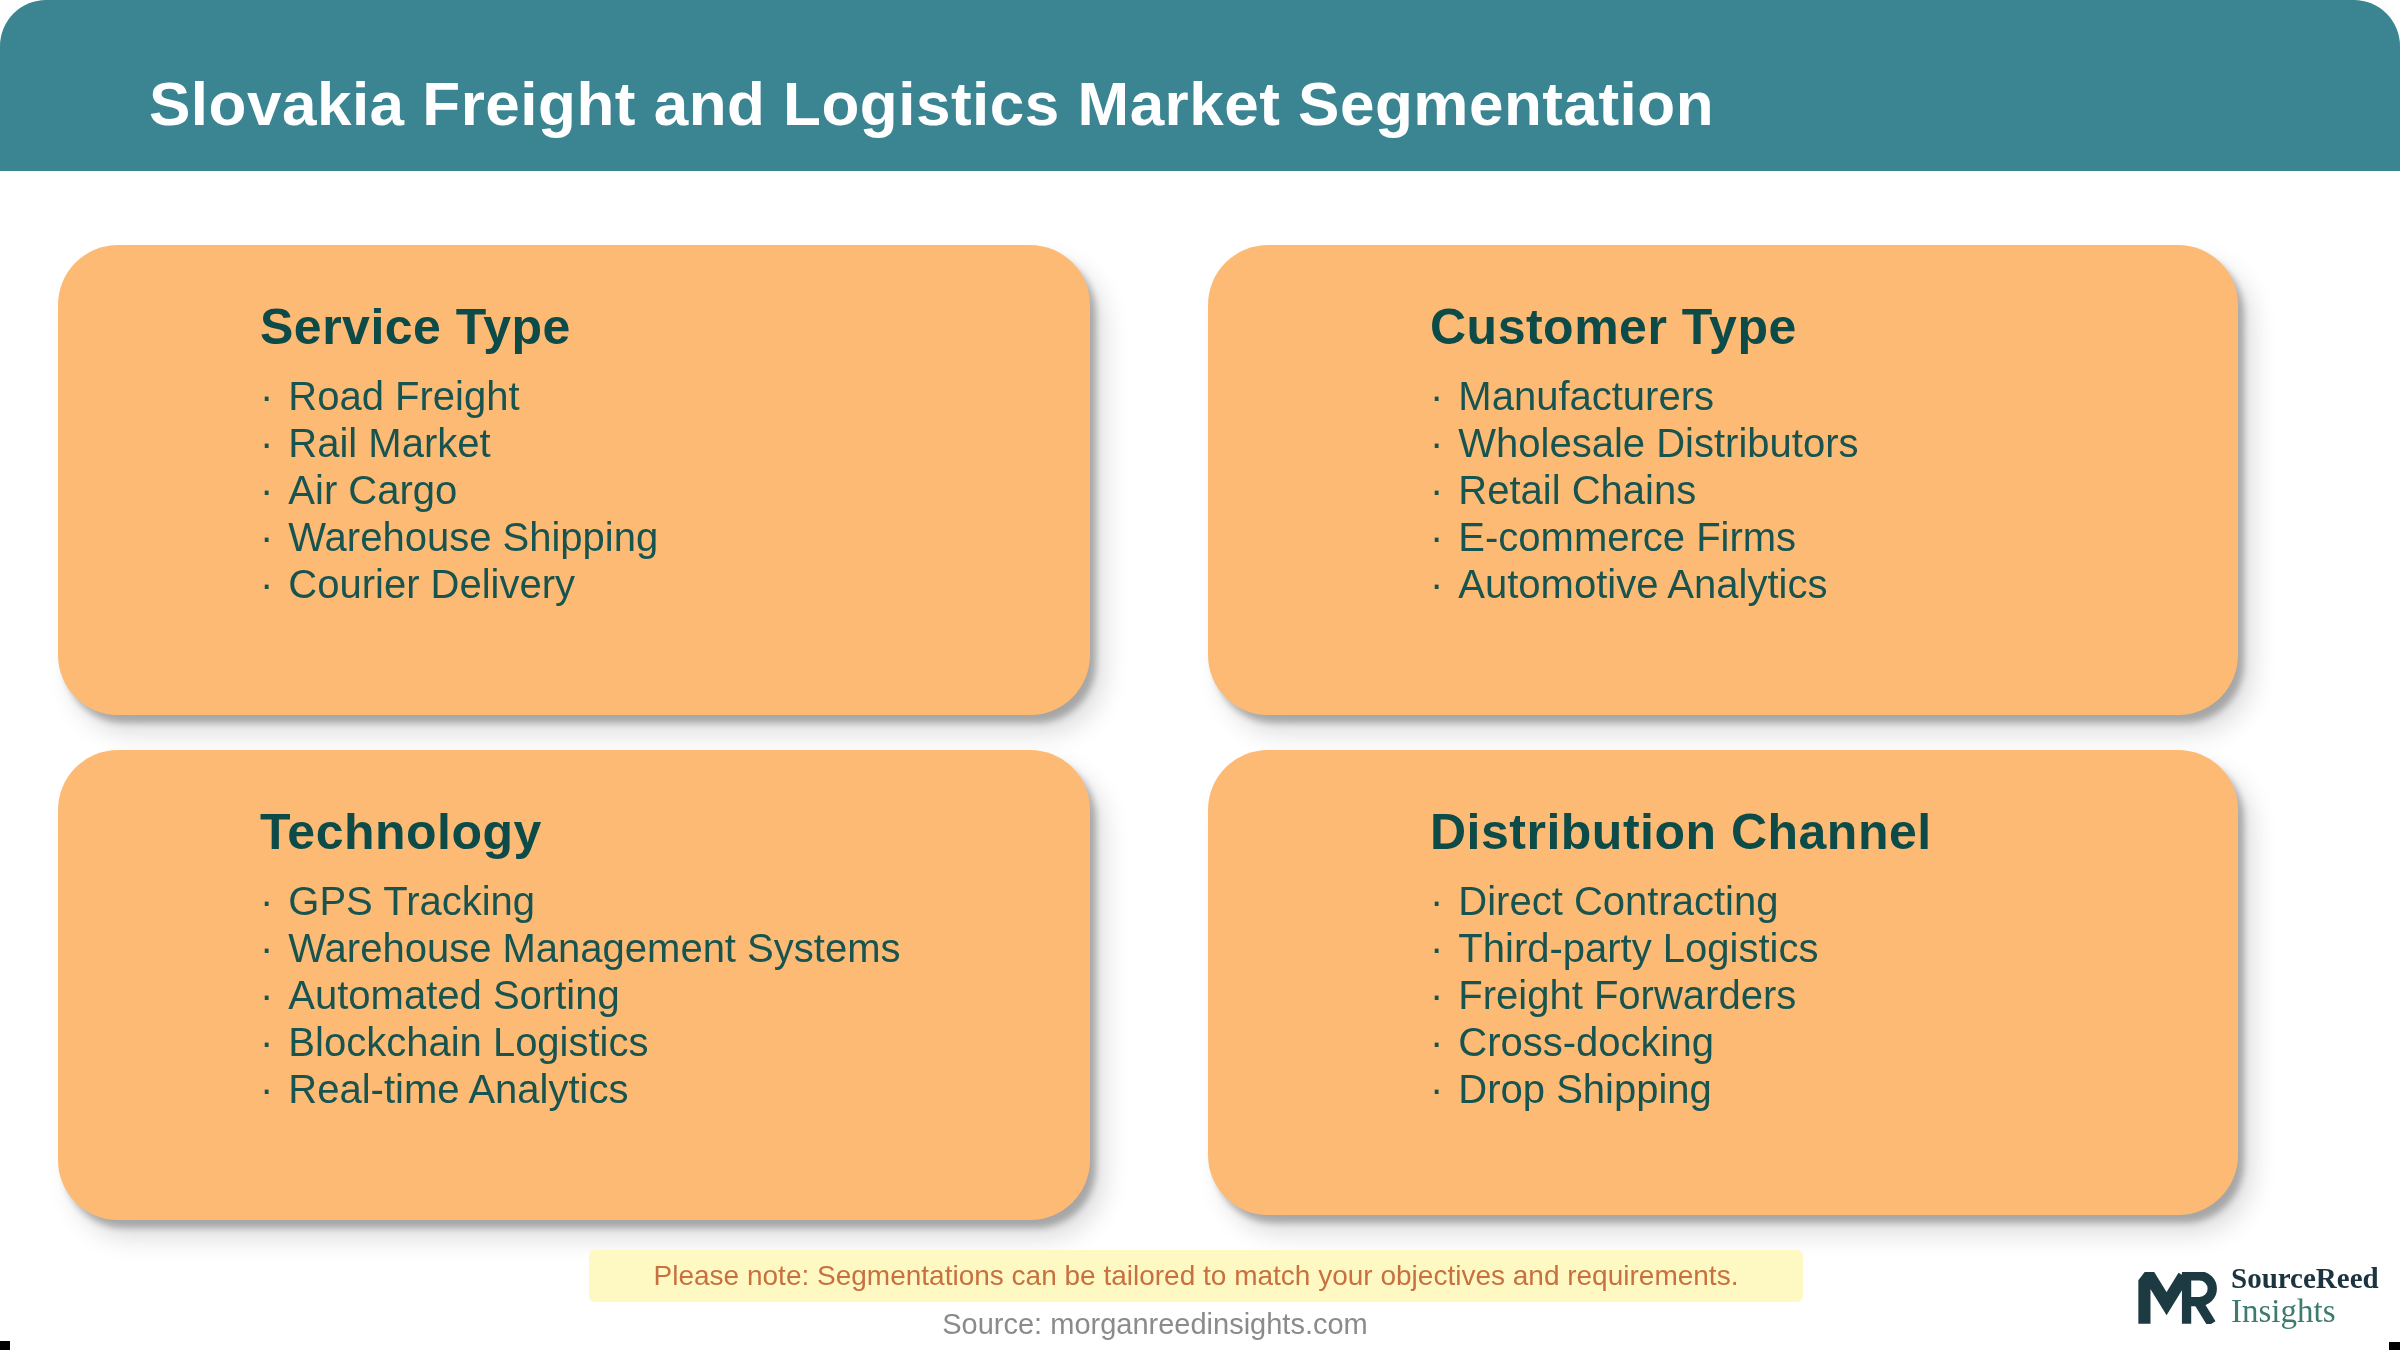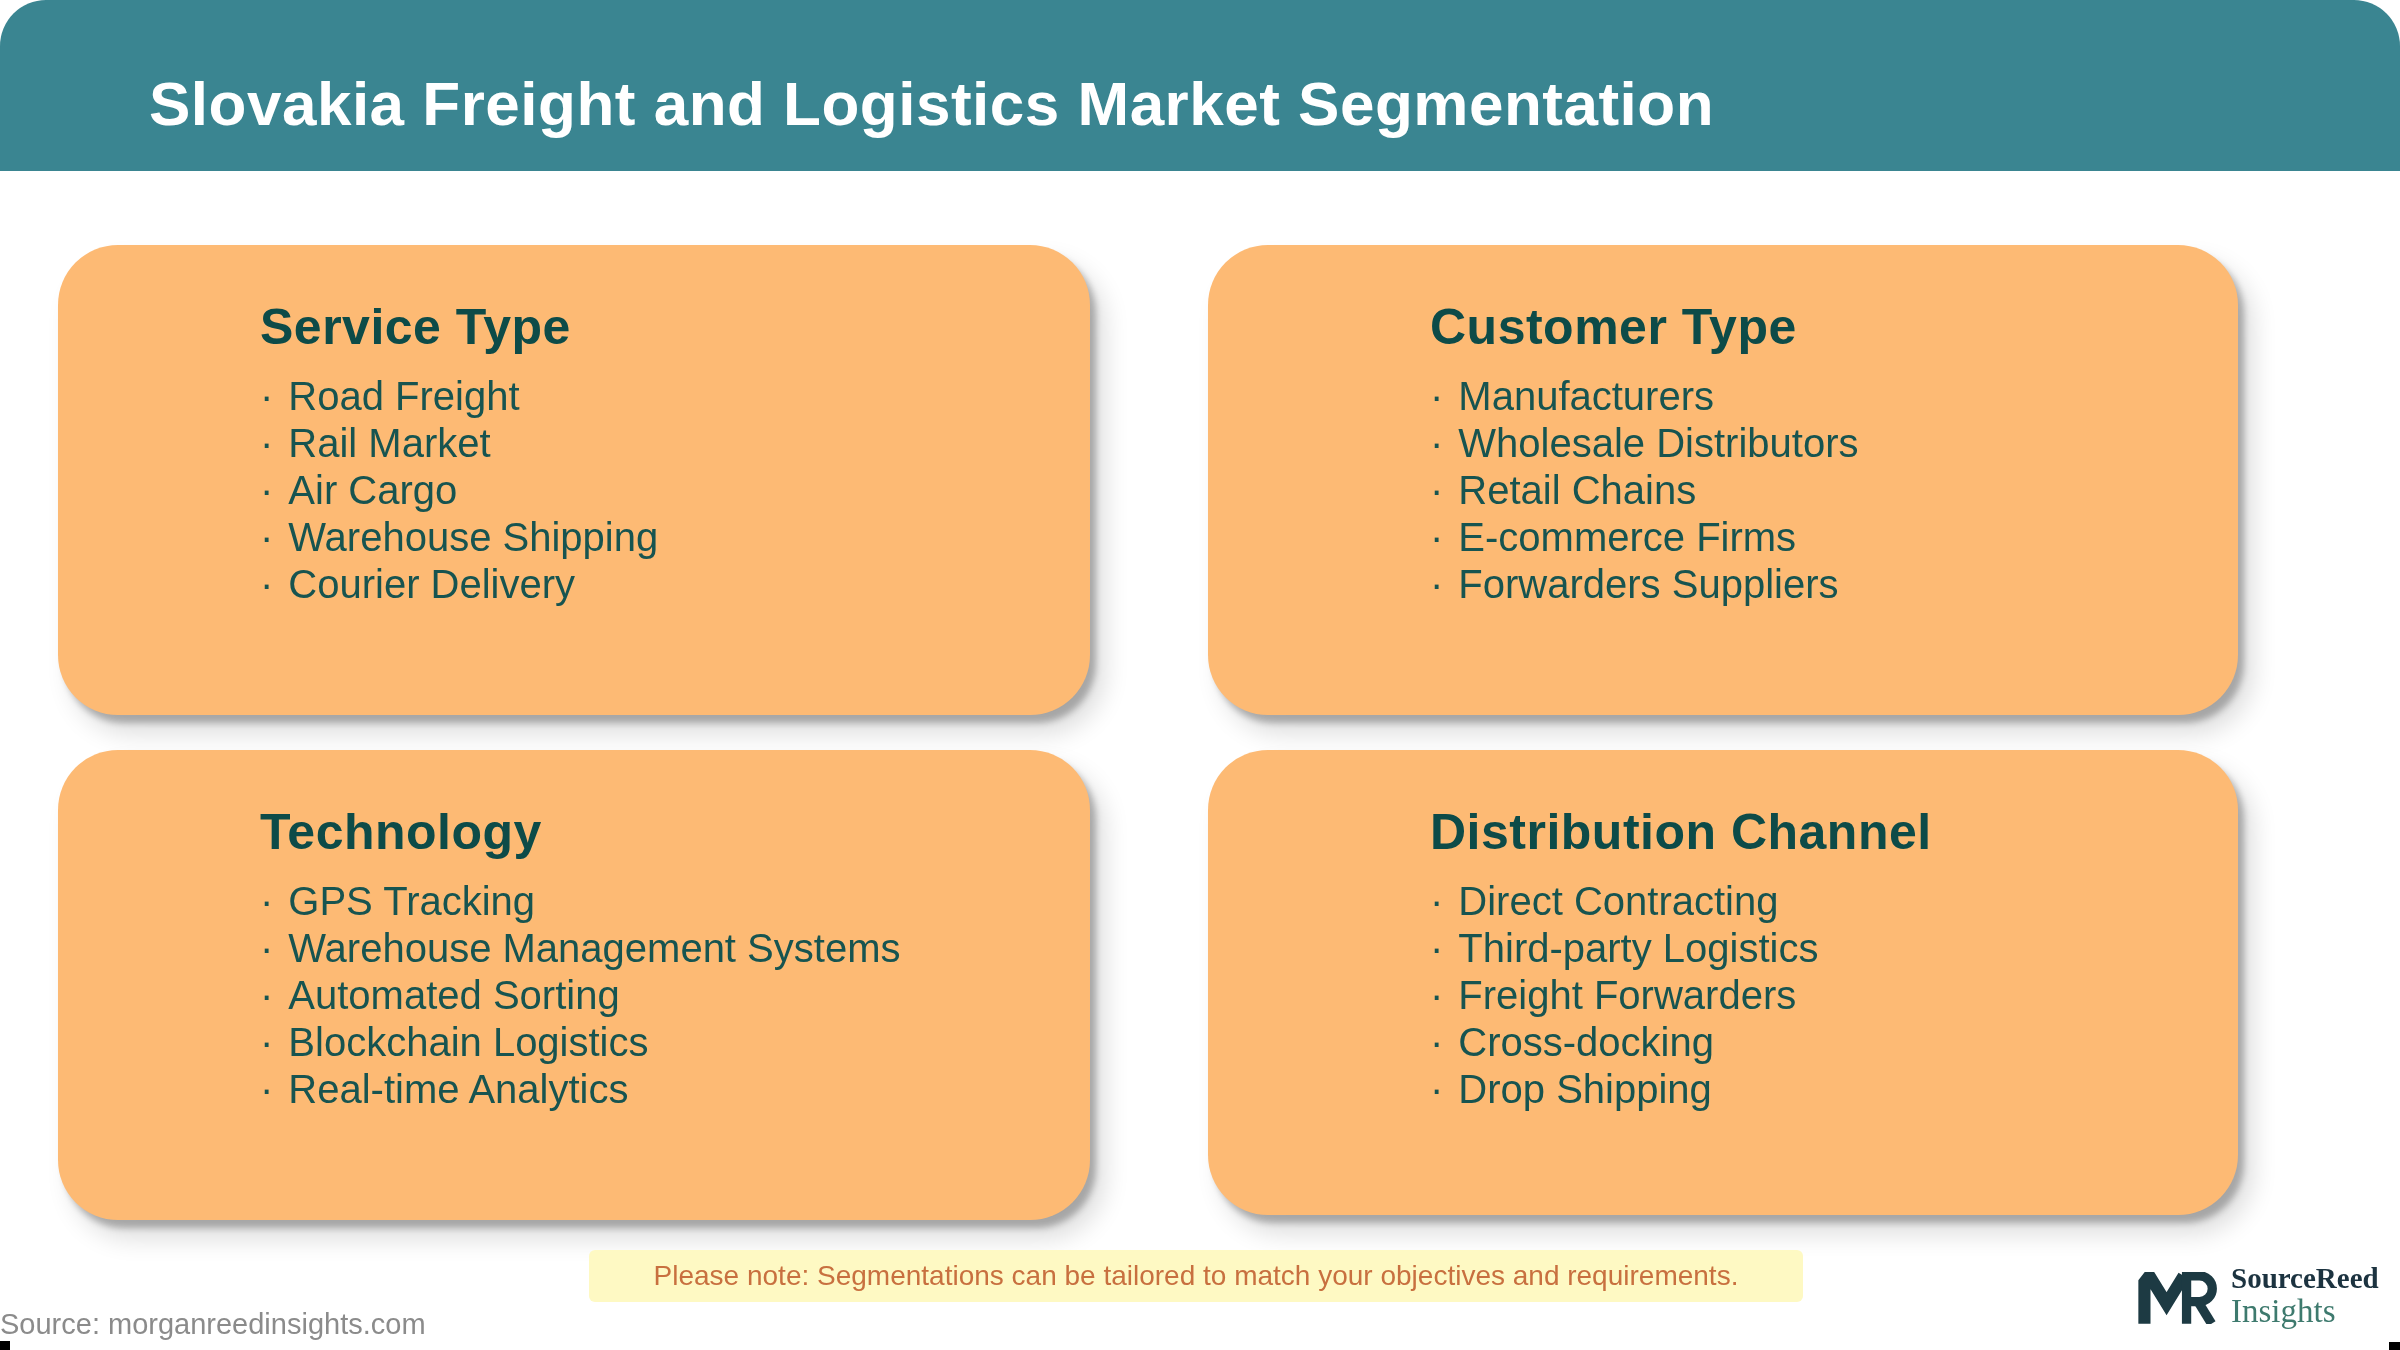--- a/index.html
+++ b/index.html
@@ -39,21 +39,21 @@
   .dot{margin-right:15px;color:#175450;}
   
   .notebar{
     position:absolute;left:589px;top:1250px;width:1214px;height:52px;
     background:#fef9c3;border-radius:6px;
     display:flex;align-items:center;justify-content:center;
     font-size:28px;color:#c8703f;white-space:nowrap;
   }
   
   .source{
-    position:absolute;left:0;top:1308px;width:2310px;text-align:left;
+    position:absolute;left:0;top:1308px;width:2310px;text-align:center;
     font-size:29px;color:#8b8b8b;
   }
   
   .logo{position:absolute;left:2138px;top:1264px;display:flex;align-items:center;gap:13px;}
   .logo svg{display:block;}
   .logo .word{font-family:"Liberation Serif",serif;line-height:28px;white-space:nowrap;}
   .logo .line1{font-size:29px;color:#1c3340;}
   .logo .line1 .morgan{font-weight:700;}
   .logo .line1 .reed{font-weight:700;}
   .logo .line2{font-size:33px;color:#3e7a6e;}
@@ -111,21 +111,21 @@
       <li>
           <span class="dot">·</span>
           <span>Retail Chains</span>
         </li>
       <li>
           <span class="dot">·</span>
           <span>E-commerce Firms</span>
         </li>
       <li>
           <span class="dot">·</span>
-          <span>Forwarders Suppliers</span>
+          <span>Automotive Analytics</span>
         </li>
     </ul>
   </section>
 
   <section class="card c3">
     <h2>Technology</h2>
     <ul>
       <li>
           <span class="dot">·</span>
           <span>GPS Tracking</span>

